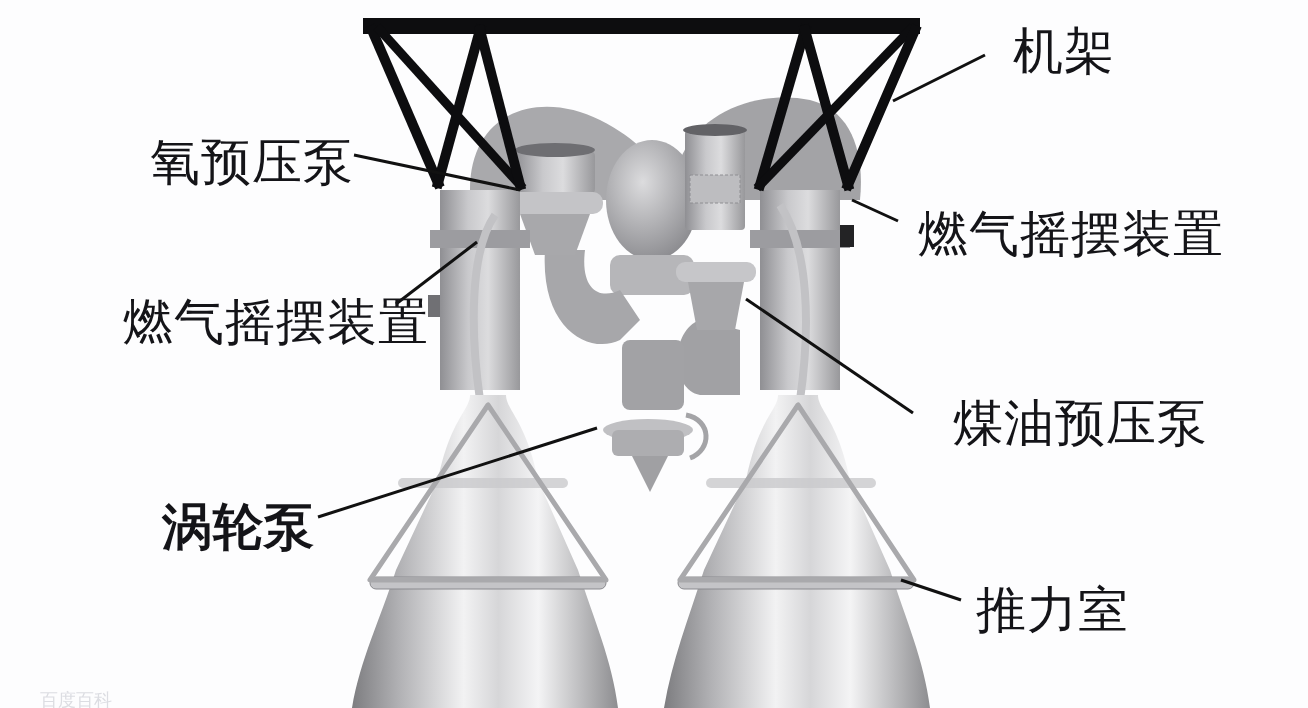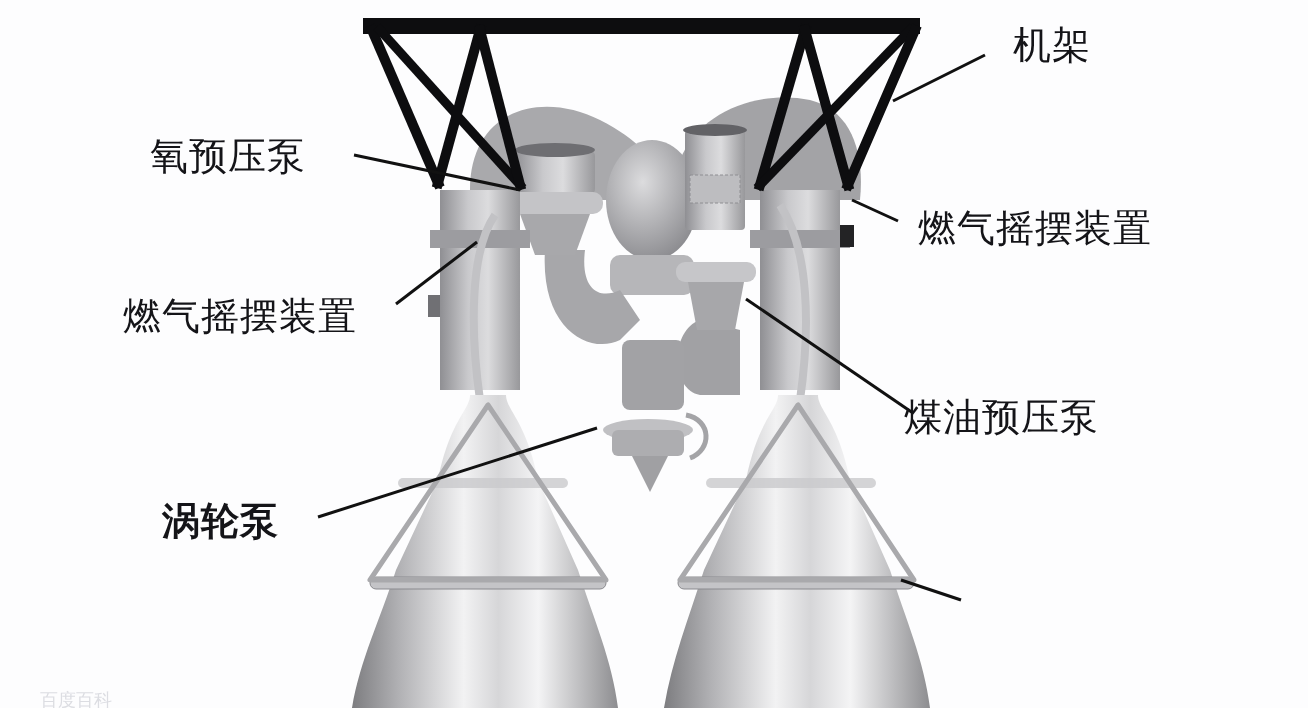--- a/index.html
+++ b/index.html
@@ -1,19 +1,19 @@
 <!DOCTYPE html>
 <html><head>
 <meta charset="utf-8">
 <style>
   html, body { margin: 0; padding: 0; background: #fdfdfe; }
   body { width: 1308px; height: 708px; overflow: hidden; position: relative;
          font-family: "DejaVu Sans", sans-serif; }
   #stage { position: absolute; left: 0; top: 0; width: 1308px; height: 708px; }
-  .label { position: absolute; font-size: 38px; color: #141418; letter-spacing: 1px;
+  .label { position: absolute; font-size: 50px; color: #141418; letter-spacing: 1px;
            white-space: nowrap; line-height: 1; font-family: "DejaVu Sans", sans-serif; }
   .watermark { position: absolute; left: 40px; top: 688px; font-size: 18px; color: #dcdde2;
                font-family: "DejaVu Sans", sans-serif; }
 </style>
 </head>
 <body>
 
 <div id="stage">
   <svg width="1308" height="708" viewBox="0 0 1308 708">
     <defs>
@@ -119,17 +119,18 @@
         <line x1="318" y1="517" x2="597" y2="428"></line>
         <line x1="961" y1="600" x2="901" y2="580"></line>
       </g>
   </svg>
 
   
   <div class="label" style="left:1013px;top:26px;">机架</div>
   <div class="label" style="left:918px;top:209px;">燃气摇摆装置</div>
   <div class="label" style="left:150px;top:137px;">氧预压泵</div>
   <div class="label" style="left:123px;top:297px;">燃气摇摆装置</div>
-  <div class="label" style="left:904px;top:398px;">煤油预压泵</div>
+  <div class="label" style="left:953px;top:398px;">煤油预压泵</div>
   <div class="label" style="left:162px;top:502px;font-weight:bold;">涡轮泵</div>
+  <div class="label" style="left:976px;top:585px;">推力室</div>
 
   <div class="watermark">百度百科</div>
 </div>
 
 </body></html>

